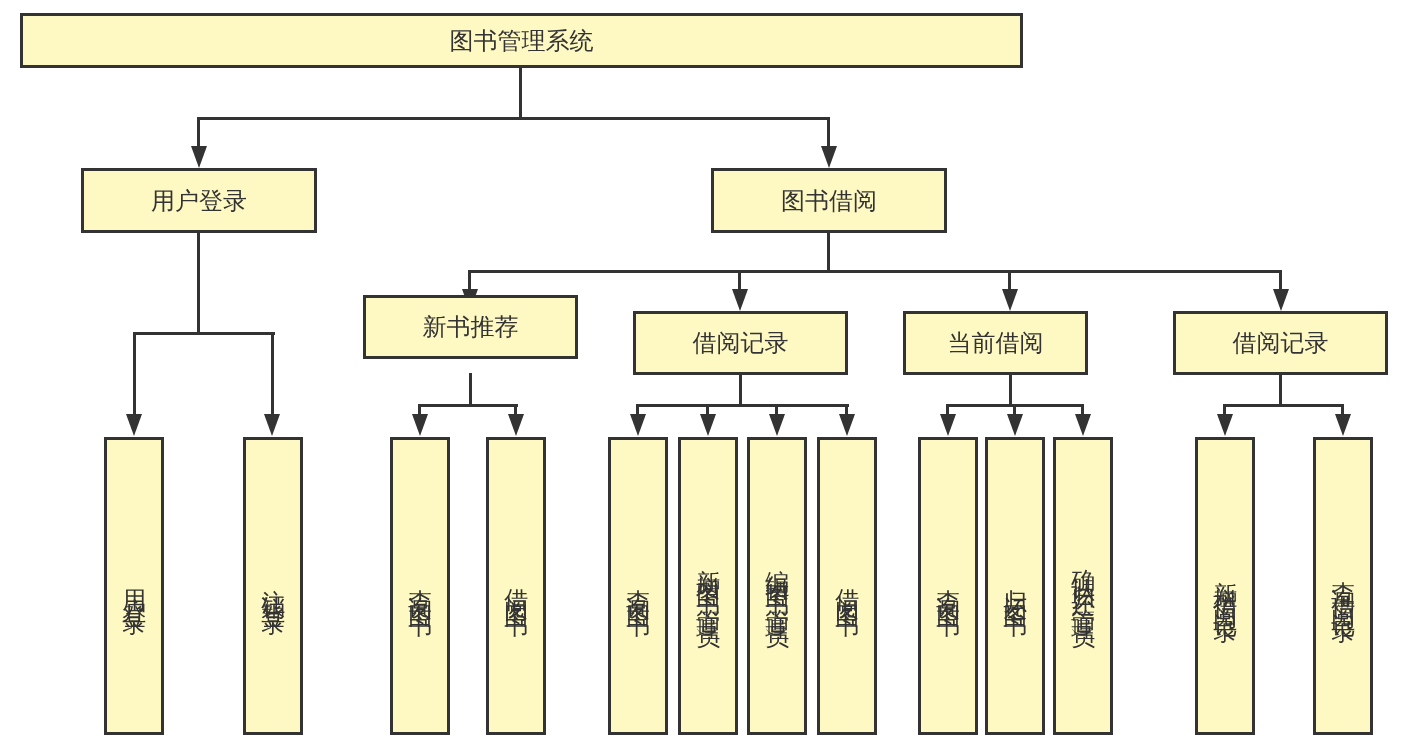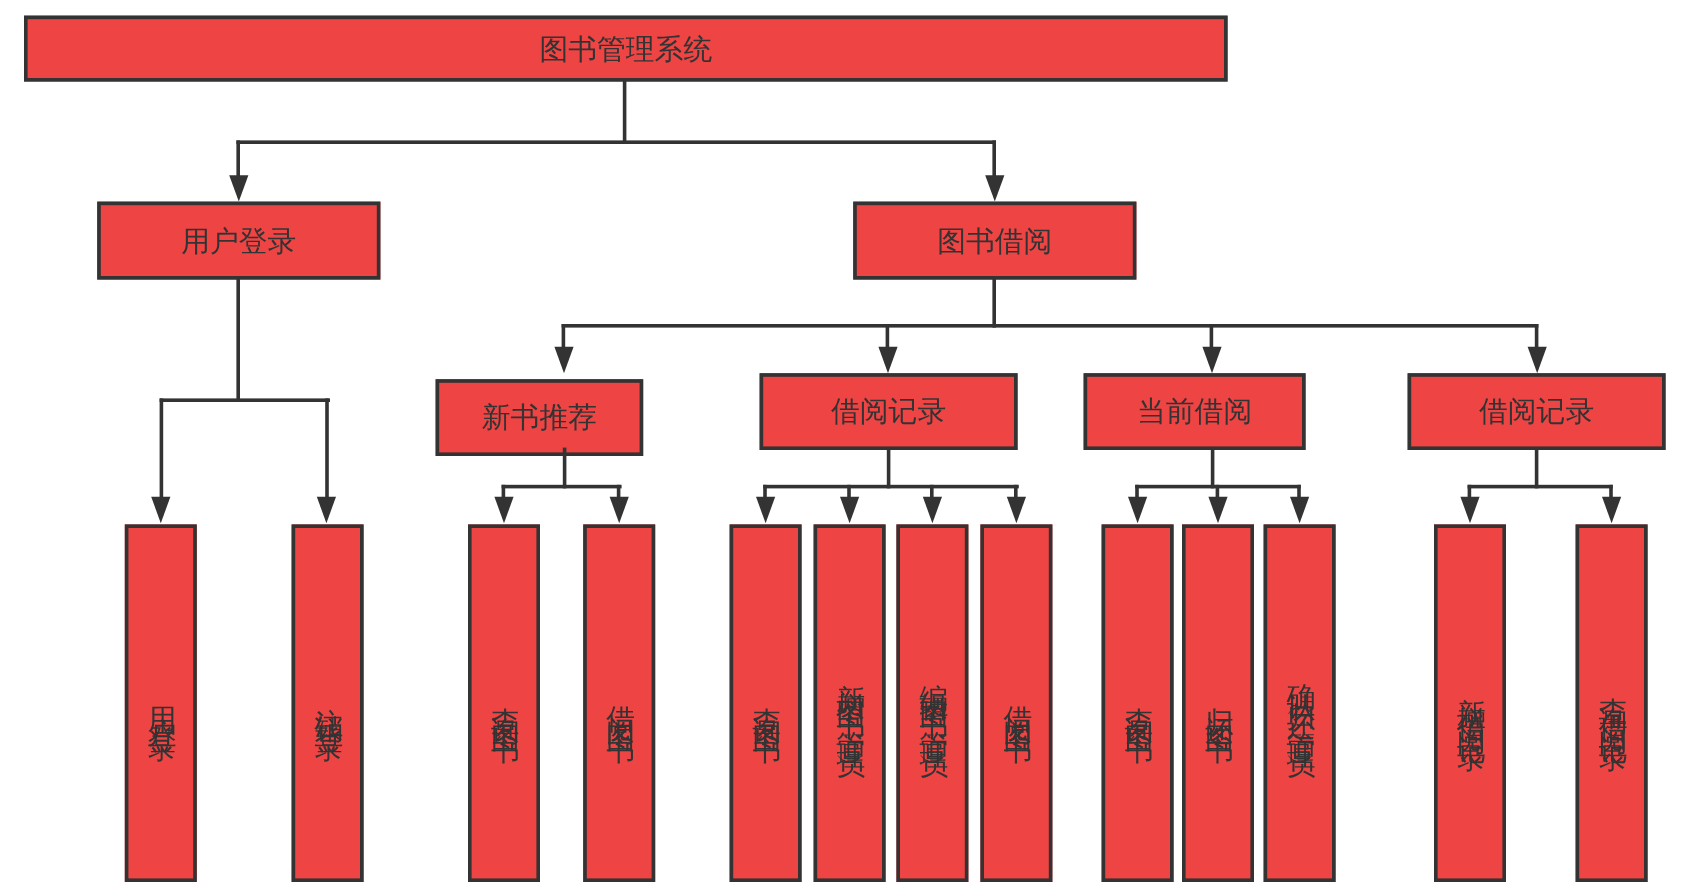--- a/index.html
+++ b/index.html
@@ -6,21 +6,21 @@
   .canvas{
     position:relative;
     width:1405px;height:747px;
     background:#ffffff;
     overflow:hidden;
     font-family:"Liberation Sans","DejaVu Sans",sans-serif;
   }
   
   .node{
     position:absolute;
-    background:#ef4444;
+    background:#fef9c3;
     border:3px solid #333333;
     box-sizing:border-box;
     display:flex;align-items:center;justify-content:center;
     color:#333333;
   }
   .node .lbl{font-size:24px;white-space:nowrap;}
   .node.v{top:437px;width:60px;height:298px;}
   .node.v .lbl{
     writing-mode:vertical-rl;
     text-orientation:mixed;
@@ -81,21 +81,21 @@
   <div class="ln" style="left:468px;top:270px;width:814px;height:3px"></div>
   <div class="ln" style="left:468px;top:270px;width:3px;height:20px"></div>
   <div class="ln" style="left:738px;top:270px;width:3px;height:20px"></div>
   <div class="ln" style="left:1008px;top:270px;width:3px;height:20px"></div>
   <div class="ln" style="left:1279px;top:270px;width:3px;height:20px"></div>
   <div class="ar" style="left:462px;top:289px"></div>
   <div class="ar" style="left:732px;top:289px"></div>
   <div class="ar" style="left:1002px;top:289px"></div>
   <div class="ar" style="left:1273px;top:289px"></div>
 
-  <div class="node h" style="left:363px;top:316px;width:173px;height:64px">
+  <div class="node h" style="left:363px;top:295px;width:215px;height:64px">
     <span class="lbl">新书推荐</span>
   </div>
   <div class="node h" style="left:633px;top:311px;width:215px;height:64px">
     <span class="lbl">借阅记录</span>
   </div>
   <div class="node h" style="left:903px;top:311px;width:185px;height:64px">
     <span class="lbl">当前借阅</span>
   </div>
   <div class="node h" style="left:1173px;top:311px;width:215px;height:64px">
     <span class="lbl">借阅记录</span>

